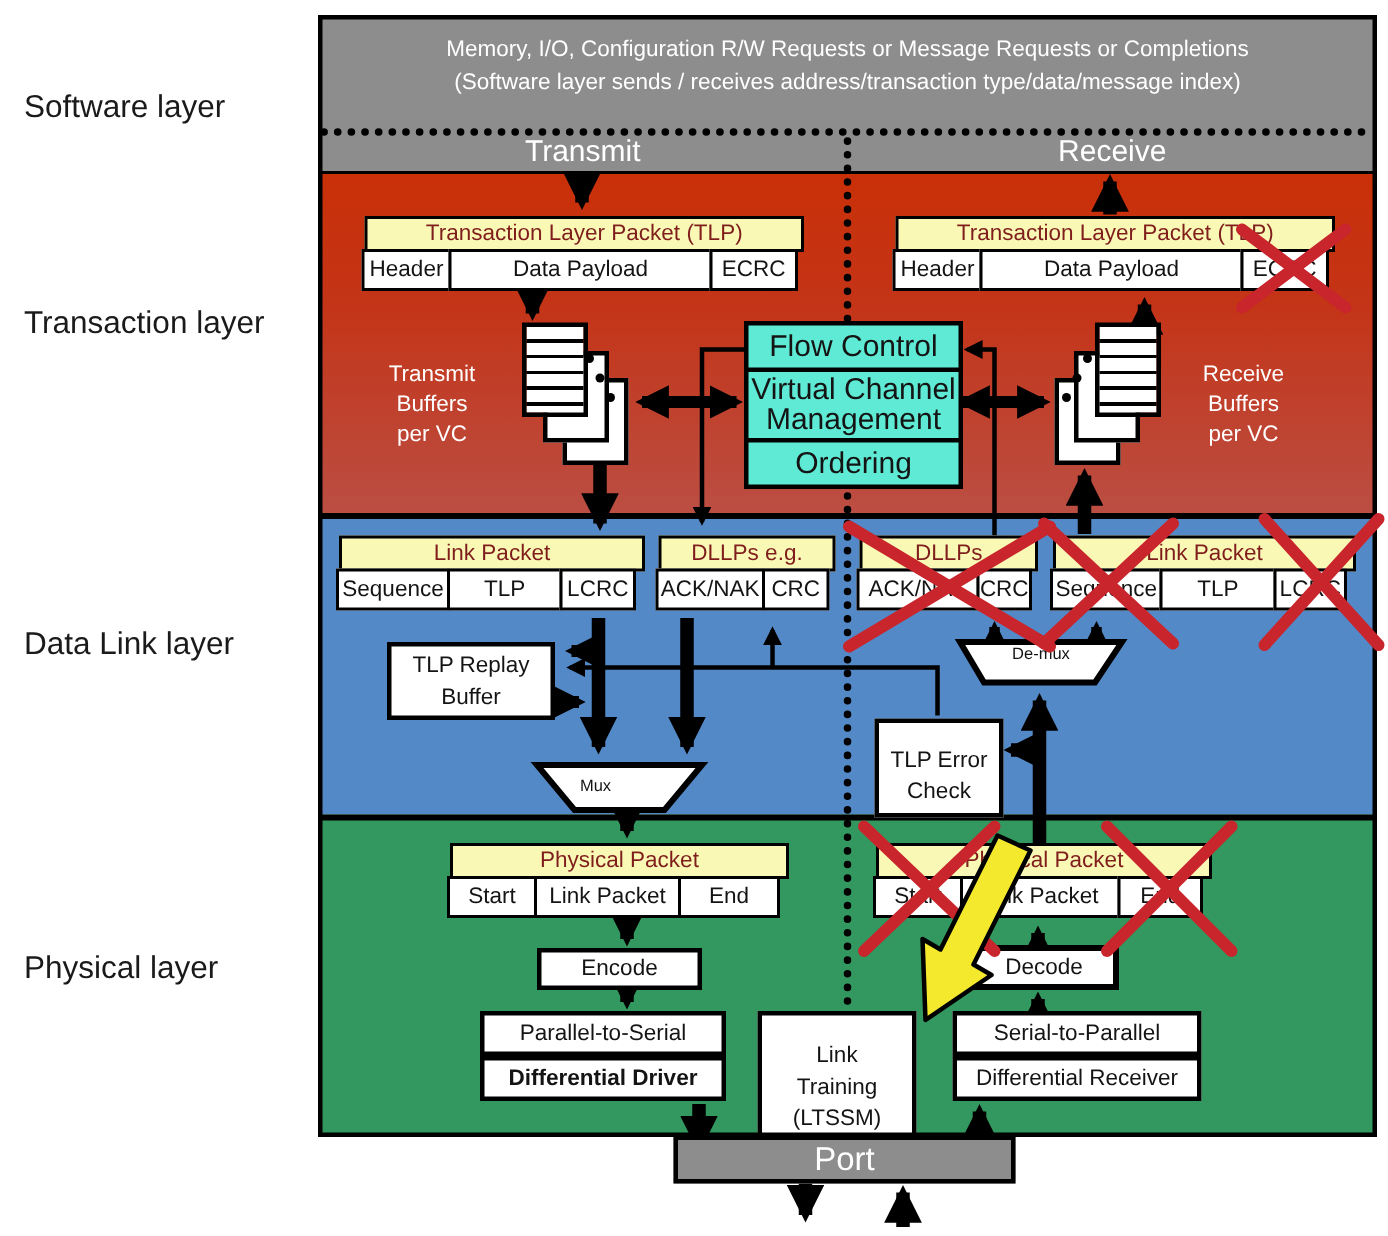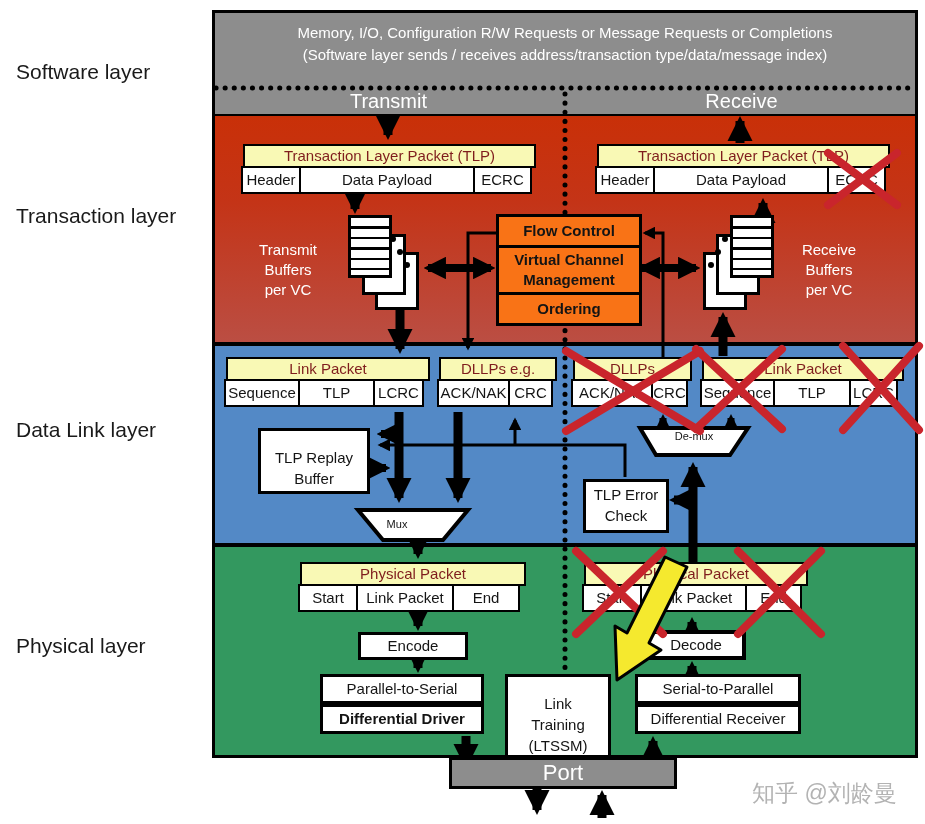--- a/index.html
+++ b/index.html
@@ -14,21 +14,21 @@
   .swtext{position:absolute;left:212px;width:706px;text-align:center;color:#fff;font-size:15px;}
   .trlabel{position:absolute;top:88px;height:26px;line-height:26px;text-align:center;color:#fff;font-size:20px;}
   
   .pkt{position:absolute;}
   .pkt .t{background:#f9f9b5;border:2px solid #000;height:20px;line-height:20px;text-align:center;font-size:15px;color:#7f1d1d;}
   .pkt .r{display:flex;margin-top:-2px;align-items:flex-end;}
   .pkt .c{background:#fff;border:2px solid #000;height:24px;line-height:24px;text-align:center;font-size:15px;margin-left:-2px;color:#141414;box-sizing:content-box;}
   .wbox{position:absolute;background:#fff;border:3px solid #000;text-align:center;font-size:15px;color:#141414;}
   
   .fcstack{position:absolute;left:496px;top:214px;width:140px;background:#000;padding:3px;}
-  .fcstack .row{background:#f97316;text-align:center;font-size:15px;color:#141414;margin-bottom:3px;font-weight:bold;}
+  .fcstack .row{background:#5eead4;text-align:center;font-size:20px;color:#141414;margin-bottom:3px;}
   .fcstack .row:last-child{margin-bottom:0;}
   .buf-label{position:absolute;width:86px;text-align:center;color:#fff;font-size:15px;line-height:20px;}
   .brect{position:absolute;background:#fff;border:3px solid #000;width:38px;}
   .brect.lines{background:repeating-linear-gradient(to bottom,#fff 0 8px,#000 8px 10.5px);}
   .dot{position:absolute;width:6px;height:6px;background:#000;border-radius:50%;}
   .trap-label{position:absolute;text-align:center;font-size:11px;color:#141414;}
   .port{position:absolute;left:449px;top:757px;width:222px;height:26px;background:#8d8d8d;border:3px solid #000;
         color:#fff;text-align:center;font-size:22px;line-height:26px;}
   .watermark{position:absolute;left:752px;top:778px;font-size:23px;color:#b3b3b3;}
   svg{position:absolute;left:0;top:0;pointer-events:none;}
@@ -183,27 +183,27 @@
   </div>
   <div class="pkt" style="left:702px;top:357px;width:202px;">
     <div class="t">Link Packet</div>
     <div class="r">
       <div class="c" style="width:71px;">Sequence</div>
       <div class="c" style="width:74px;">TLP</div>
       <div class="c" style="width:45px;">LCRC</div>
     </div>
   </div>
 
-  <div class="wbox" style="left:258px;top:428px;width:106px;height:44px;padding-top:16px;line-height:21px;">
+  <div class="wbox" style="left:258px;top:428px;width:106px;height:44px;padding-top:2px;line-height:21px;">
     <div>TLP Replay</div>
     <div>Buffer</div>
   </div>
   <div class="trap-label" style="left:367px;top:518px;width:60px;">Mux</div>
   <div class="trap-label" style="left:654px;top:430px;width:80px;">De-mux</div>
-  <div class="wbox" style="left:583px;top:479px;width:80px;height:46px;padding-top:2px;line-height:21px;">
+  <div class="wbox" style="left:583px;top:479px;width:80px;height:46px;padding-top:14px;line-height:21px;">
     <div>TLP Error</div>
     <div>Check</div>
   </div>
 
   <div class="pkt" style="left:300px;top:562px;width:226px;">
     <div class="t">Physical Packet</div>
     <div class="r">
       <div class="c" style="width:56px;">Start</div>
       <div class="c" style="width:94px;">Link Packet</div>
       <div class="c" style="width:64px;">End</div>
@@ -262,14 +262,13 @@
           <line x1="663" y1="551" x2="576" y2="634"></line>
       </g>
       <g>
         <line x1="738" y1="551" x2="821" y2="634"></line>
           <line x1="821" y1="551" x2="738" y2="634"></line>
       </g>
     </g>
     <polygon points="665,557 687,567 649,643 661,650 617,680 615,626 627,633" fill="#f5e92e" stroke="#000" stroke-width="3" stroke-linejoin="round"></polygon>
   </svg>
 
-  <div class="watermark">知乎 @刘龄曼</div>
 </div>
 
 </body></html>

